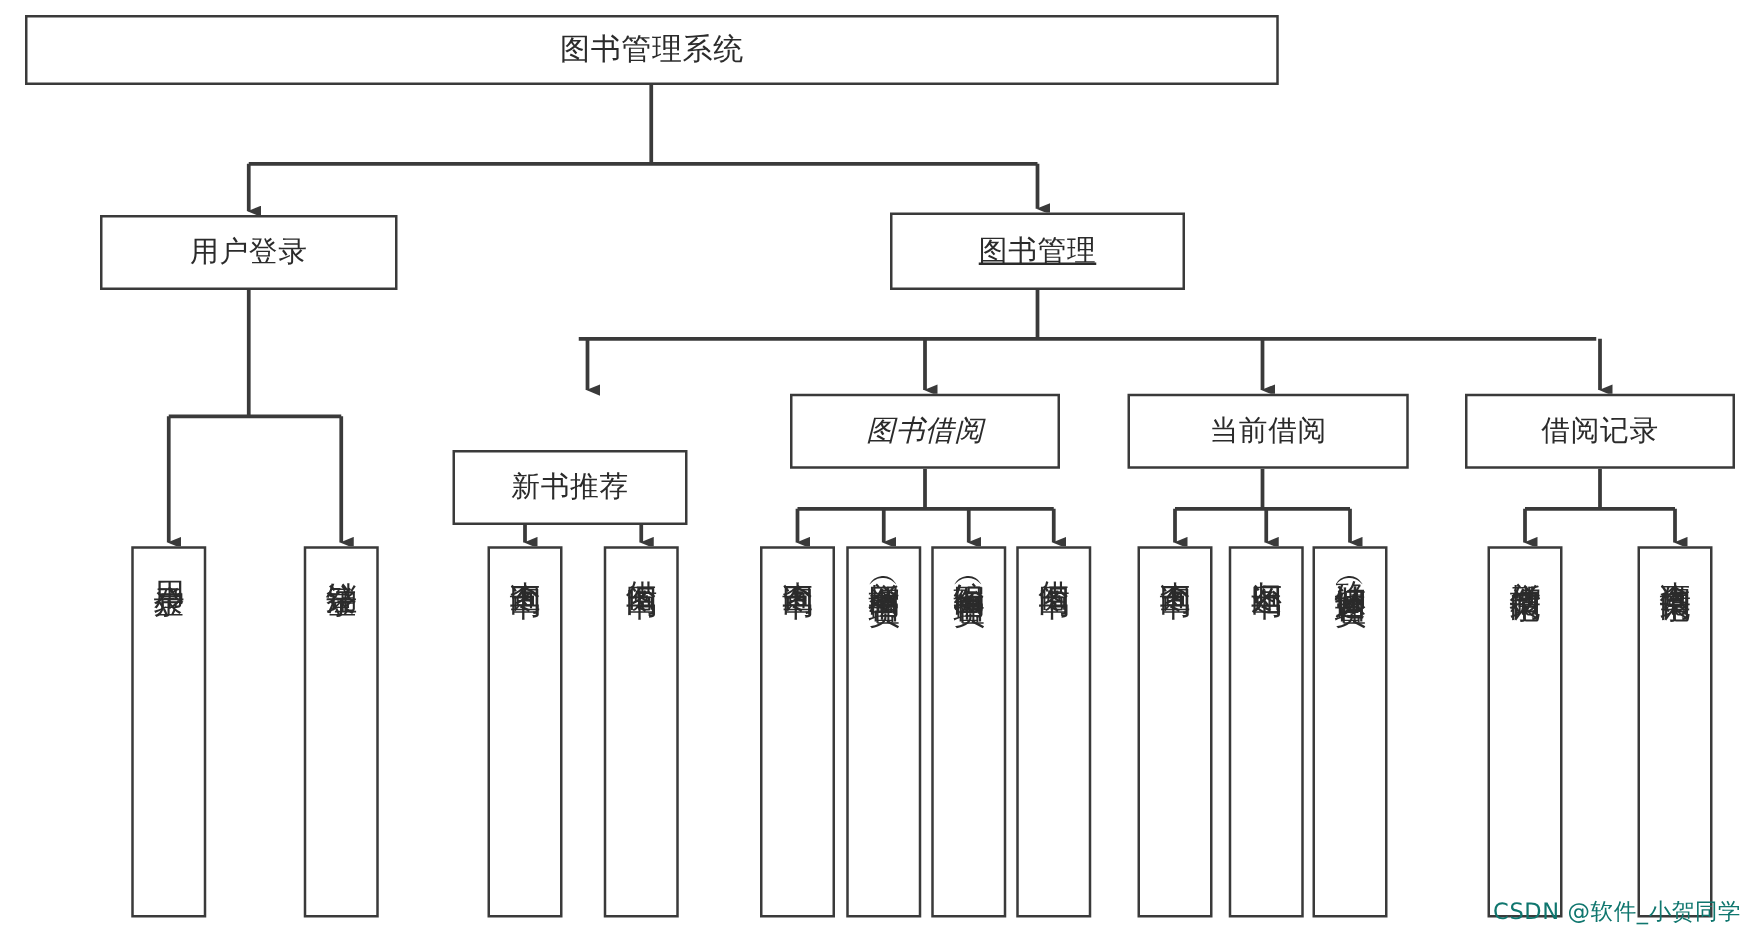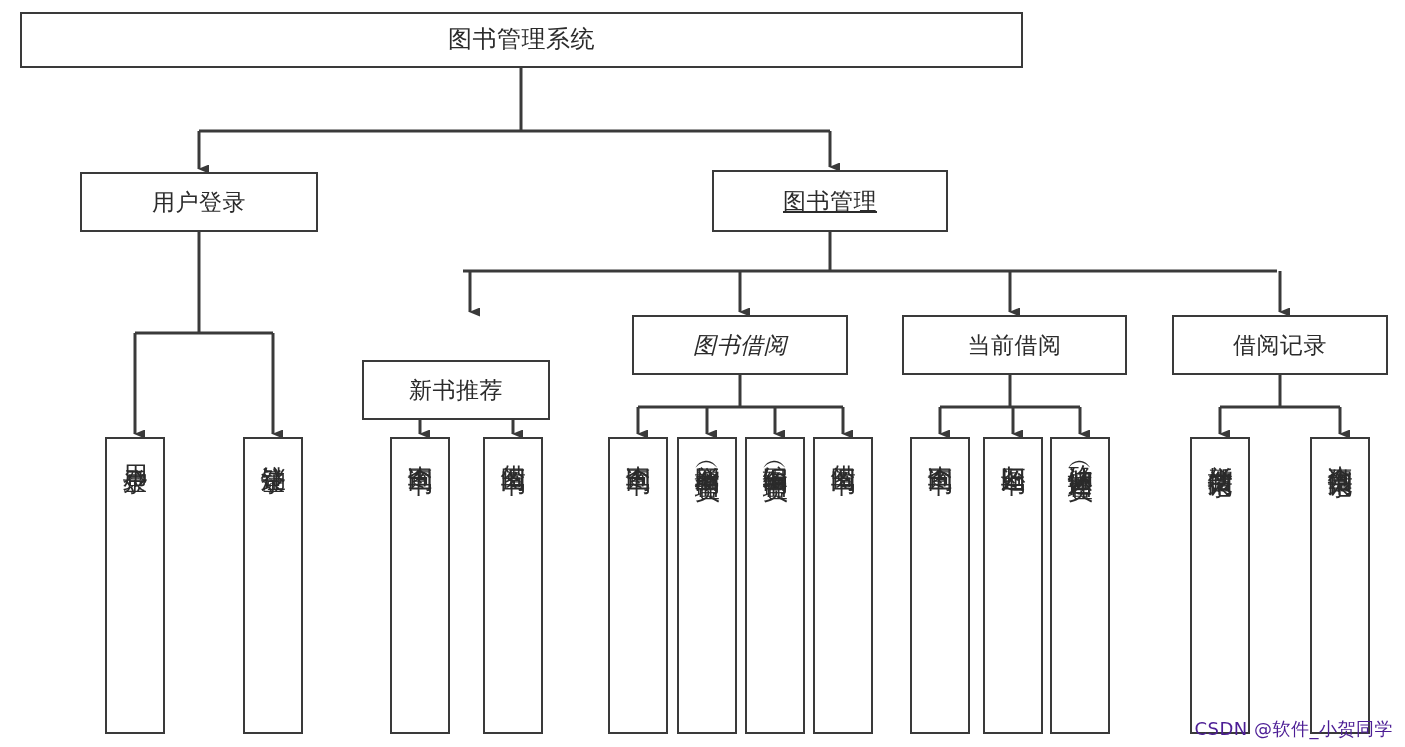--- a/index.html
+++ b/index.html
@@ -59,21 +59,21 @@
     font-size: 25px;
     line-height: 1.18;
     letter-spacing: 2px;
     white-space: nowrap;
   }
   #watermark {
     position: absolute;
     right: 12px;
     bottom: 6px;
     font-size: 18px;
-    color: #4c1d95;
+    color: #0f766e;
     white-space: nowrap;
     letter-spacing: 0.5px;
   }
 </style>
 </head>
 <body>
 
 <div id="canvas">
 
   <svg id="edges" viewBox="0 0 1405 747" width="1405" height="747" xmlns="http://www.w3.org/2000/svg">

